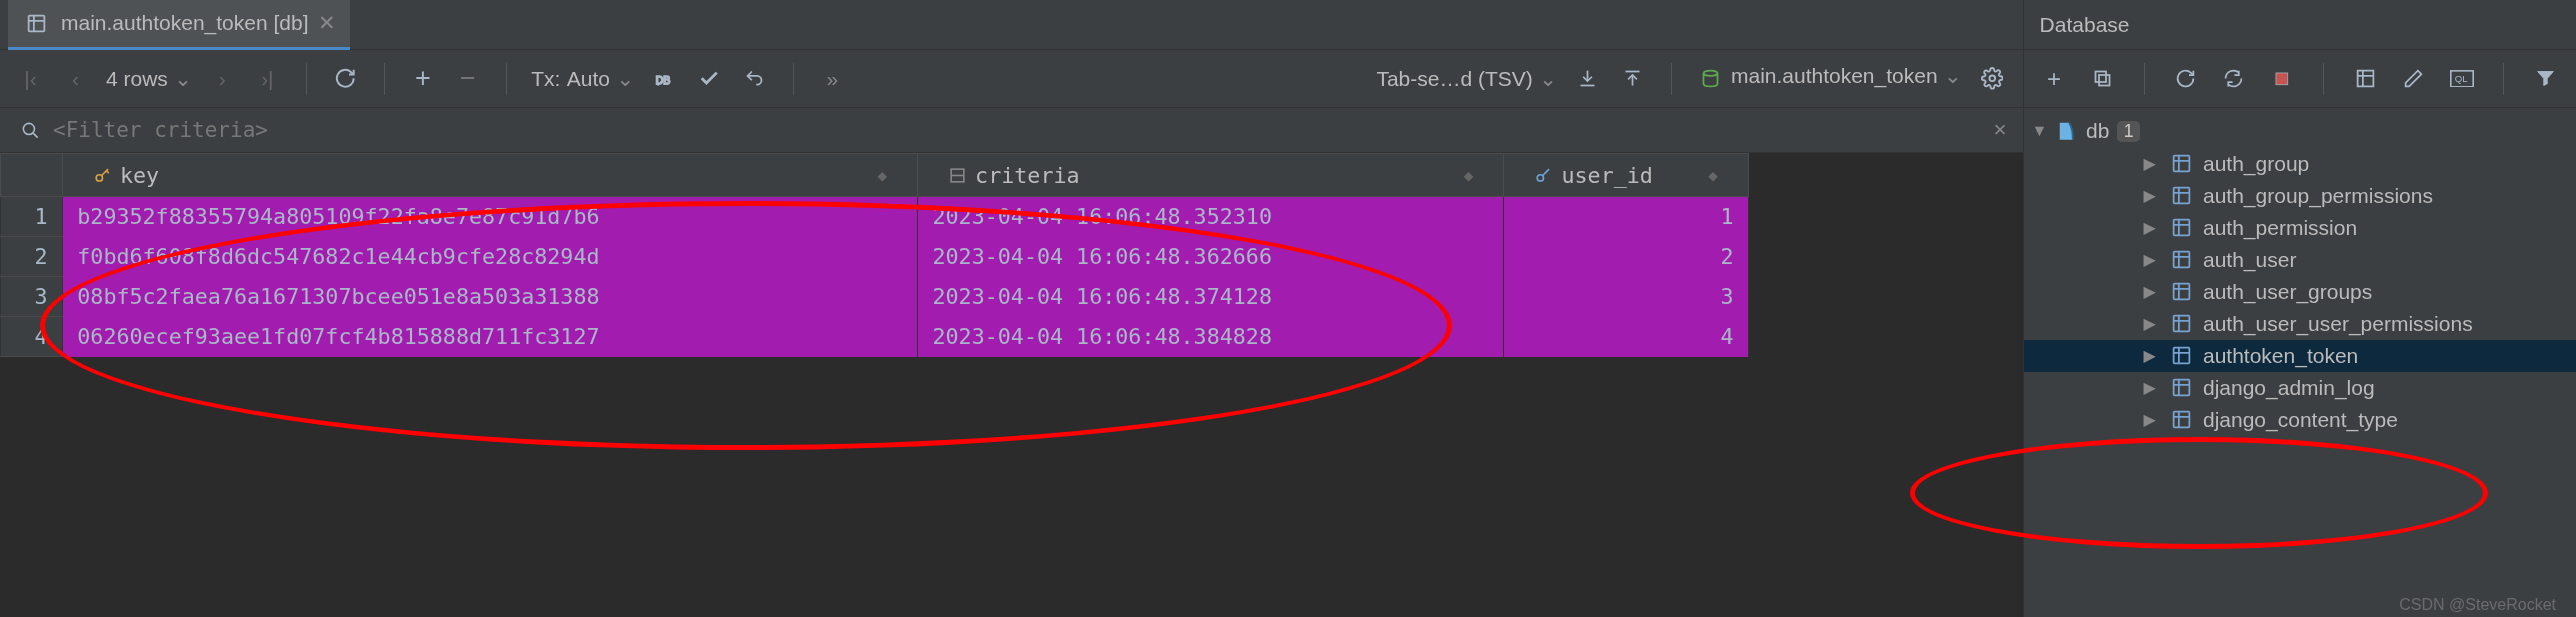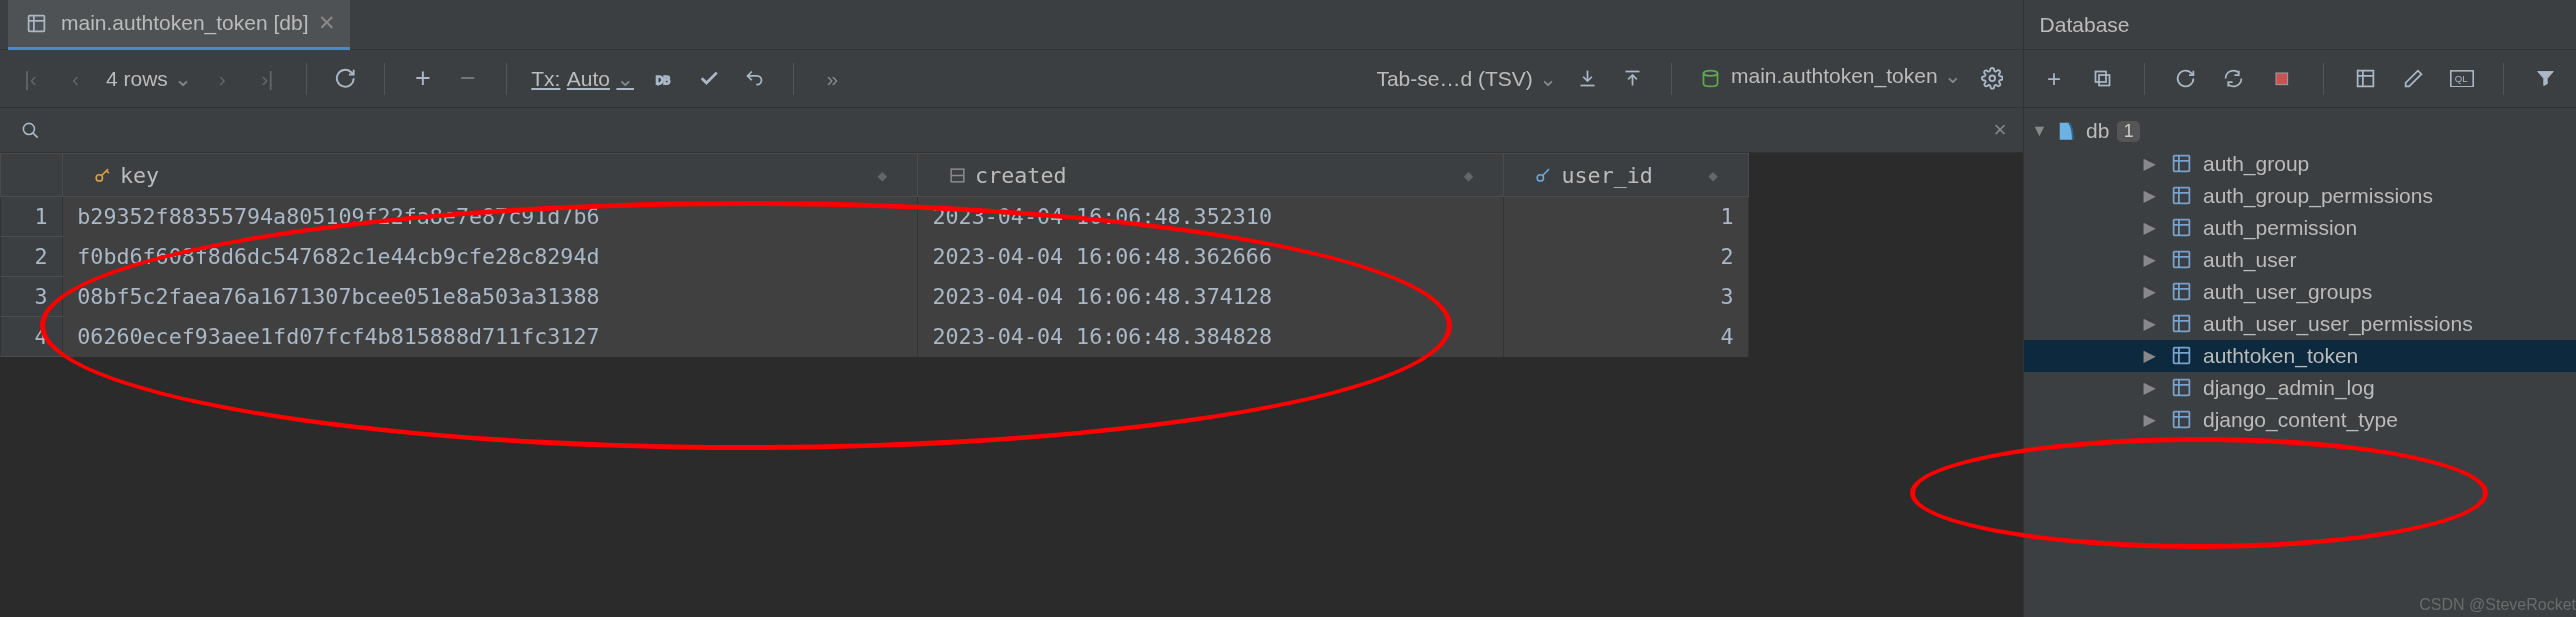--- a/index.html
+++ b/index.html
@@ -61,21 +61,21 @@
     padding: 0 16px;
     gap: 16px;
     border-bottom: 0.8px solid #323232;
   }
   .tb-group { display: flex; align-items: center; gap: 16px; }
   .tb-sep { width: 0.8px; height: 32px; background: #555; margin: 0 8px; }
   .tb-icon { color: #a9b7c6; cursor: pointer; display: flex; align-items: center; justify-content: center; width: 29px; height: 29px; }
   .tb-icon svg { stroke: #a9b7c6; }
   .tb-label { color: #bbbbbb; white-space: nowrap; }
   .rows-dropdown { display: flex; align-items: flex-start; gap: 6.4px; cursor: pointer; }
-  .tx-dropdown { display: flex; align-items: center; gap: 6.4px; cursor: pointer; text-decoration: underline; }
+  .tx-dropdown { display: flex; align-items: center; gap: 6.4px; cursor: pointer; }
   .toolbar-right { margin-left: auto; display: flex; align-items: center; gap: 16px; }
   
   .filter-bar {
     height: 45px;
     background: #3c3f41;
     display: flex;
     align-items: center;
     padding: 0 16px;
     gap: 8px;
     color: #777;
@@ -104,21 +104,21 @@
   .data-table th {
     background: #3c3f41;
     color: #bbbbbb;
     text-align: left;
     font-weight: normal;
     padding: 8px 30px;
     border: 0.8px solid #4b4b4b;
     height: 43px;
   }
   .data-table td {
-    background: #404040;
+    background: #a21caf;
     color: #a9b7c6;
     padding: 4.8px 14.4px;
     border-left: 0.8px solid #333333;
     border-right: 0.8px solid #333333;
     height: 40px;
   }
   .rownum-col { width: 40px; text-align: right; background: #3c3f41 !important; color: #888; border: 0.8px solid #4b4b4b; }
   .th-inner { display: flex; align-items: center; gap: 8px; }
   .th-sort { margin-left: auto; color: #666; font-size: 16px; }
   .col-key { width: 843px; }
@@ -170,21 +170,21 @@
     position: absolute;
     border: 5.6px solid #ff0000;
     border-radius: 50%;
     pointer-events: none;
   }
   .anno1 { left: 40px; top: 201px; width: 1412px; height: 249px; }
   .anno2 { left: 1910px; top: 437px; width: 578px; height: 112px; }
   .watermark {
     position: absolute;
     bottom: 3.2px;
-    right: 0;
+    right: 20px;
     color: #888;
     font-size: 16px;
     opacity: 0.6;
   }
 </style>
 </head>
 <body>
 
 <div class="main-container">
 
@@ -290,20 +290,21 @@
       </div>
     </div>
 
     <div class="filter-bar">
       <span class="tb-icon">
         <svg width="19" height="19" viewBox="0 0 24 24" fill="none" stroke="#888" stroke-width="2">
             <circle cx="10" cy="10" r="7"></circle>
             <line x1="21" y1="21" x2="15" y2="15"></line>
           </svg>
       </span>
+      <input class="filter-input" placeholder="&lt;Filter criteria&gt;" style="">
       <span class="filter-clear">×</span>
     </div>
 
     <div class="table-area">
       <table class="data-table">
         <thead>
           <tr>
             <th class="rownum-col"></th>
             <th class="col-key">
               <div class="th-inner">
@@ -314,21 +315,21 @@
                 <span>key</span>
                 <span class="th-sort">◆</span>
               </div>
             </th>
             <th class="col-created">
               <div class="th-inner">
                 <svg width="19" height="19" viewBox="0 0 24 24" fill="none" stroke="#888" stroke-width="2">
                     <rect x="4" y="4" width="16" height="16"></rect>
                     <line x1="4" y1="12" x2="20" y2="12"></line>
                   </svg>
-                <span>created</span>
+                <span>criteria</span>
                 <span class="th-sort">◆</span>
               </div>
             </th>
             <th class="col-userid">
               <div class="th-inner">
                 <svg width="19" height="19" viewBox="0 0 24 24" fill="none" stroke="#6ea4d8" stroke-width="2">
                     <circle cx="8" cy="15" r="4"></circle>
                     <path d="M11 12l8-8"></path>
                   </svg>
                 <span>user_id</span>

